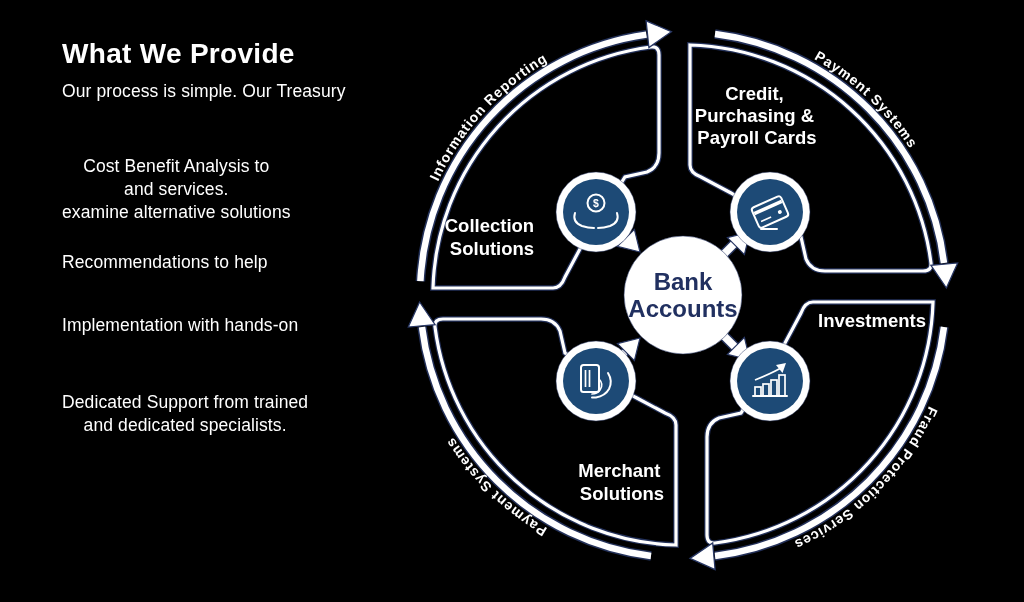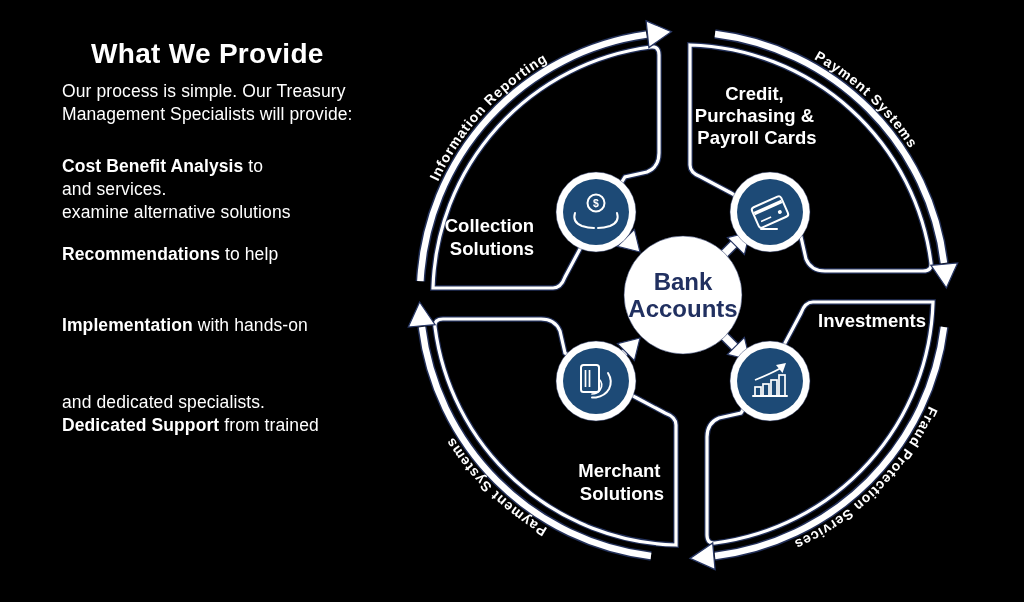--- a/index.html
+++ b/index.html
@@ -2,61 +2,60 @@
 <html><head>
 <meta charset="utf-8">
 <style>
   html,body{margin:0;padding:0;background:#000;}
   .stage{position:relative;width:1024px;height:602px;overflow:hidden;background:#000;
          font-family:"Liberation Sans",sans-serif;}
   .stage svg{position:absolute;left:0;top:0;}
   
   .left-panel{position:absolute;left:62px;top:0;width:330px;color:#fff;}
   .blk{position:absolute;left:0;margin:0;}
-  .page-title{font-size:28px;font-weight:700;letter-spacing:.3px;line-height:32px;white-space:nowrap;margin-left:29px;}
+  .page-title{font-size:28px;font-weight:700;letter-spacing:.3px;line-height:32px;white-space:nowrap;}
   .body-txt{font-size:17.5px;font-weight:400;line-height:23px;letter-spacing:.1px;}
-  .ln{display:block;white-space:nowrap;}
-  .b{font-weight:700;}
+  .ln{display:block;white-space:nowrap;text-align:center;}
+  .b{font-weight:400;}
   
   .ring-label{font-family:"Liberation Sans",sans-serif;font-size:14px;font-weight:700;
               letter-spacing:.9px;fill:#fff;}
   .q-label{font-family:"Liberation Sans",sans-serif;font-size:18.5px;font-weight:700;fill:#fff;}
   .ctr-label{font-family:"Liberation Sans",sans-serif;font-size:24px;font-weight:700;fill:#213060;}
   .coin-dollar{font-family:"Liberation Sans",sans-serif;font-size:10.5px;font-weight:700;fill:#fff;}
 </style>
 </head>
 <body>
 
 <div class="stage">
 
   <div class="left-panel">
     <h1 class="blk page-title" style="top:38px">What We Provide</h1>
 
     <p class="blk body-txt" style="top:80px">
       <span class="ln">Our process is simple. Our Treasury</span>
-      <span class="ln">Management Specialists will provide:</span>
     </p>
 
     <p class="blk body-txt" style="top:155px">
       <span class="ln"><span class="b">Cost Benefit Analysis</span><span> to</span></span>
       <span class="ln">and services.</span>
       <span class="ln">examine alternative solutions</span>
     </p>
 
-    <p class="blk body-txt" style="top:243px">
+    <p class="blk body-txt" style="top:251px">
       <span class="ln"><span class="b">Recommendations</span><span> to help</span></span>
     </p>
 
     <p class="blk body-txt" style="top:314px">
       <span class="ln"><span class="b">Implementation</span><span> with hands-on</span></span>
     </p>
 
     <p class="blk body-txt" style="top:391px">
+      <span class="ln"><span class="b">Dedicated Support</span><span> from trained</span></span>
       <span class="ln">and dedicated specialists.</span>
-      <span class="ln"><span class="b">Dedicated Support</span><span> from trained</span></span>
     </p>
   </div>
 
   <svg width="1024" height="602" viewBox="0 0 1024 602">
     <defs>
       <path id="quad" d="M 7,-130 L 7,-250 A 250,250 0 0 1 248,-32 Q 249,-24 240,-24 L 142,-24 Q 128,-24 123,-36 L 118,-58 L 48,-102 L 18,-118 Q 7,-122 7,-130 Z"></path>
       <path id="ringTextPath" d="M 413,295 A 270,270 0 0 1 953,295 A 270,270 0 0 1 413,295"></path>
     </defs>
 
     <g>

